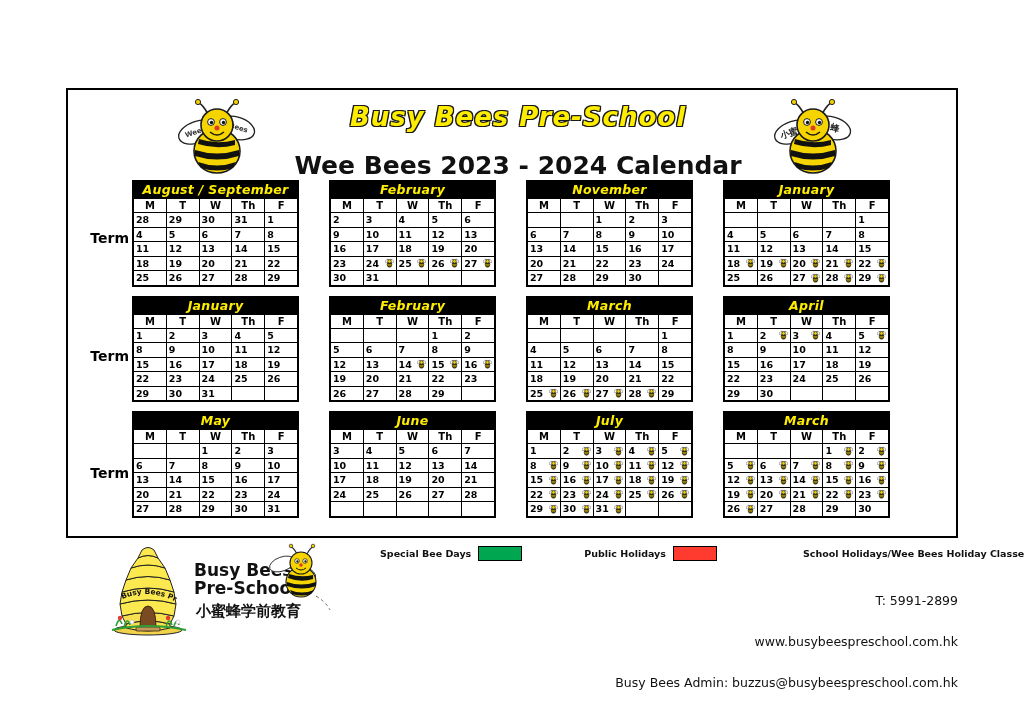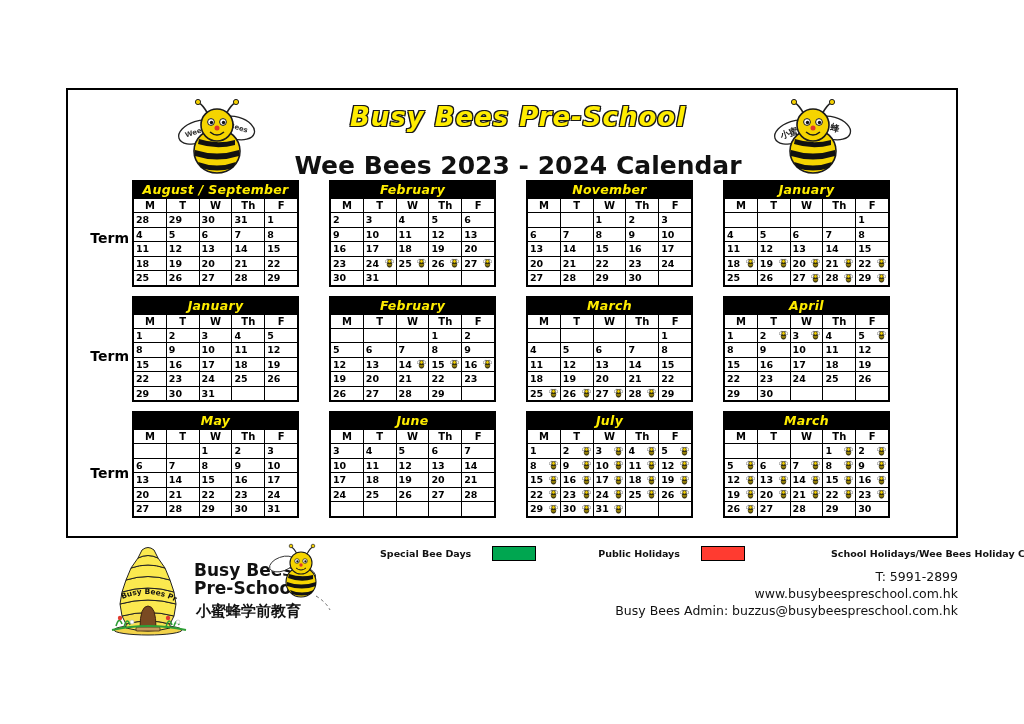--- a/index.html
+++ b/index.html
@@ -156,21 +156,21 @@
   #legend {
     position: absolute;
     left: 380px; top: 546px;
     display: flex;
     align-items: center;
     gap: 0;
   }
   .legend-item {
     display: flex;
     align-items: center;
-    gap: 21px;
+    gap: 7px;
   }
   .legend-label {
     font-family: "DejaVu Sans", sans-serif;
     font-size: 9.5px;
     font-weight: bold;
     color: #111;
     white-space: nowrap;
   }
   .legend-swatch {
     width: 44px; height: 15px;
@@ -192,21 +192,21 @@
   
   #contact {
     position: absolute;
     right: 66px; top: 568px;
     text-align: right;
     font-family: "DejaVu Sans", sans-serif;
     font-size: 12.5px;
     color: #111;
     line-height: 17px;
   }
-  #contact div { white-space: nowrap; }
+  #contact div { white-space: nowrap; margin-top: 24px; }
 </style>
 </head>
 <body>
 
 <div id="page">
 
   <div id="frame">
 
     <div id="header">
 

